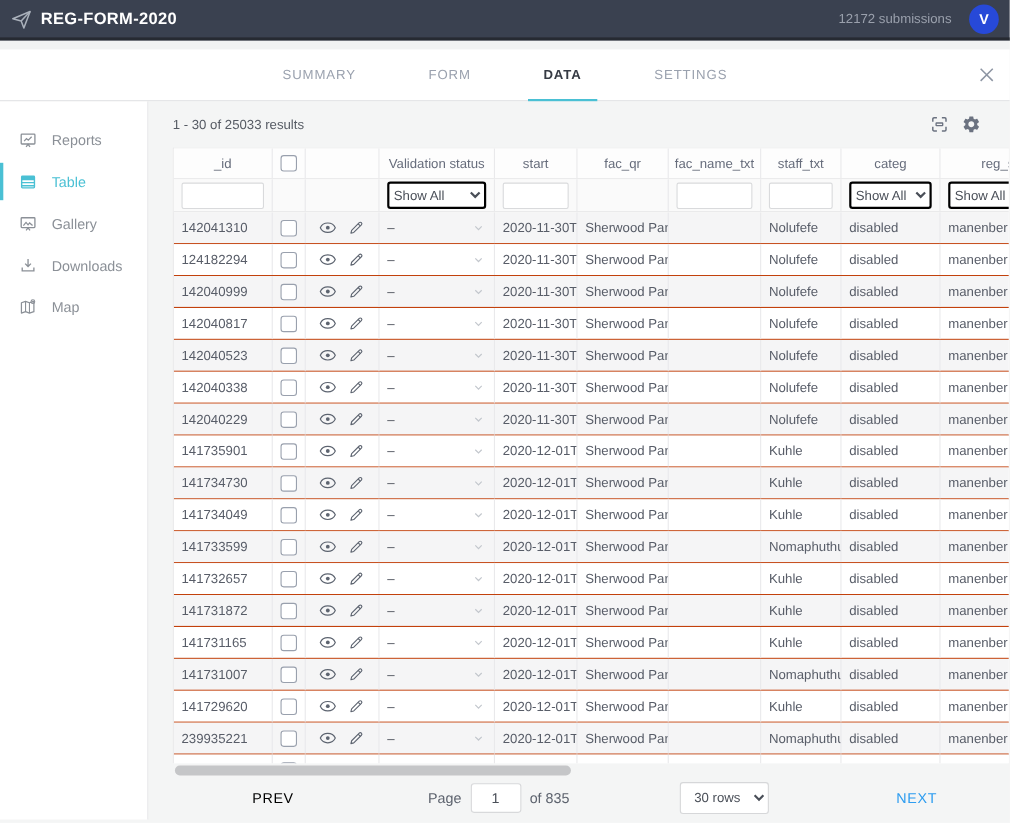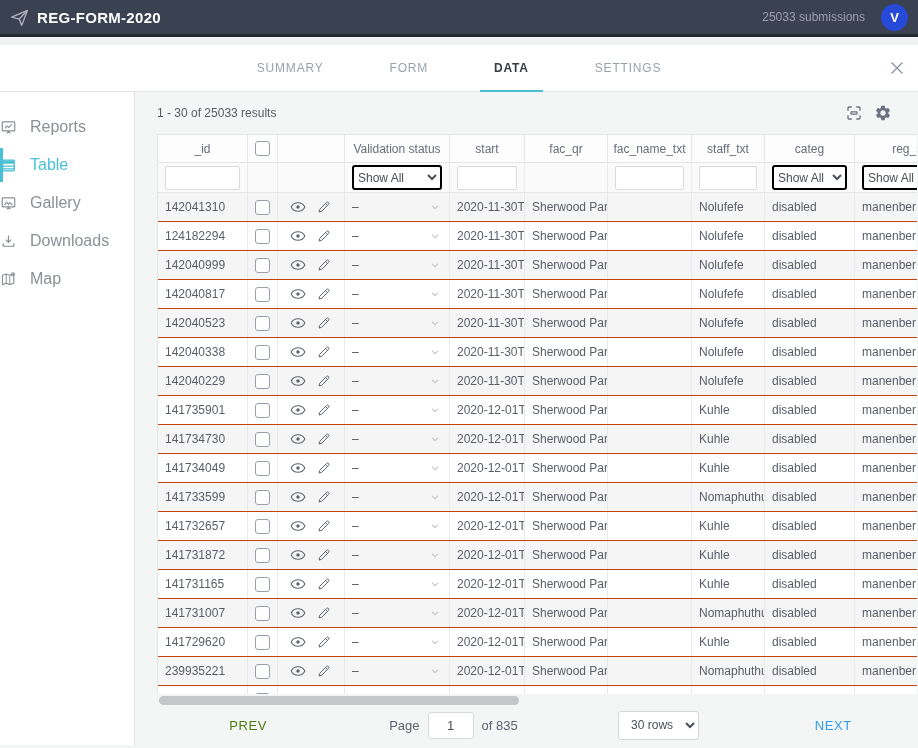--- a/index.html
+++ b/index.html
@@ -25,22 +25,22 @@
     color:#9aa1ae; cursor:pointer; position:relative; padding:0 4px; }
   .tab.active { color:#363b44; font-weight:bold; }
   .tab.active::after { content:""; position:absolute; left:-10px; right:-10px; bottom:-1px;
     height:2px; background:#4ac0d4; }
   .close-x { position:absolute; right:10px; top:12px; width:22px; height:22px;
     color:#8d95a3; cursor:pointer; }
 
   
   .content { display:flex; height:653px; }
   .sidebar { width:135px; background:#fff; border-right:1px solid #e2e2e4; padding-top:16px; flex:none; }
-  .side-item { height:38px; display:flex; align-items:center; gap:13px;
-    color:#8b9097; font-size:16px; cursor:pointer; position:relative; }
+  .side-item { height:38px; display:flex; align-items:center; padding-left:17px; gap:13px;
+    color:#8b9097; font-size:13px; cursor:pointer; position:relative; }
   .side-item .sicon { width:17px; height:17px; flex:none; }
   .side-item.active { color:#4ac0d4; }
   .side-item.active::before { content:""; position:absolute; left:0; top:2px; bottom:2px;
     width:3px; background:#4ac0d4; }
 
   .main { flex:1; overflow:hidden; padding:12px 0 0 22px; background:#f4f5f5; }
   .results-bar { height:30px; display:flex; align-items:flex-start; justify-content:space-between;
     padding-right:26px; }
   .results-text { font-size:12px; color:#555a63; padding-top:2px; }
   .tool-icons { display:flex; gap:11px; }
@@ -80,21 +80,21 @@
 
   
   .hscroll { width:760px; height:12px; display:flex; align-items:center; }
   .hthumb { margin-left:2px; width:360px; height:9px; border-radius:5px; background:#c5c6c8; cursor:pointer; }
 
   
   .pagefoot { width:760px; height:38px; display:grid; grid-template-columns:24% 30% 24% 22%;
     align-items:center; }
   .pf-cell { display:flex; align-items:center; justify-content:center; gap:8px;
     font-size:13px; color:#5d636e; }
-  .pf-prev { color:#4d7c0f; letter-spacing:.6px; font-size:13px; cursor:default; }
+  .pf-prev { color:#000000; letter-spacing:.6px; font-size:13px; cursor:default; }
   .pf-next { color:#2e9df0; letter-spacing:.6px; font-size:13px; cursor:pointer; }
   .page-input { width:46px; height:27px; border:1px solid #d8d9db; border-radius:3px;
     text-align:center; font-size:13px; color:#4a4f58; background:#fff;
     font-family:"Liberation Sans", sans-serif; }
   .rows-select { height:29px; border:1px solid #d6d7d9; border-radius:3px; background:#fff;
     font-size:12px; color:#4a4f58; padding:0 8px; font-family:"Liberation Sans", sans-serif; }
 </style>
 </head>
 <body>
 
@@ -152,21 +152,21 @@
       </symbol>
   </defs>
 </svg>
 
 <header class="topbar">
   <svg class="plane">
       <use href="#i-plane"></use>
     </svg>
   <span class="ftitle">REG-FORM-2020</span>
   <span class="spacer"></span>
-  <span class="subs">25033 submissions</span>
+  <span class="subs">12172 submissions</span>
   <div class="avatar">V</div>
 </header>
 
 <div class="gapbar"></div>
 
 <nav class="tabbar">
   <div class="tab">SUMMARY</div>
   <div class="tab">FORM</div>
   <div class="tab active">DATA</div>
   <div class="tab">SETTINGS</div>

